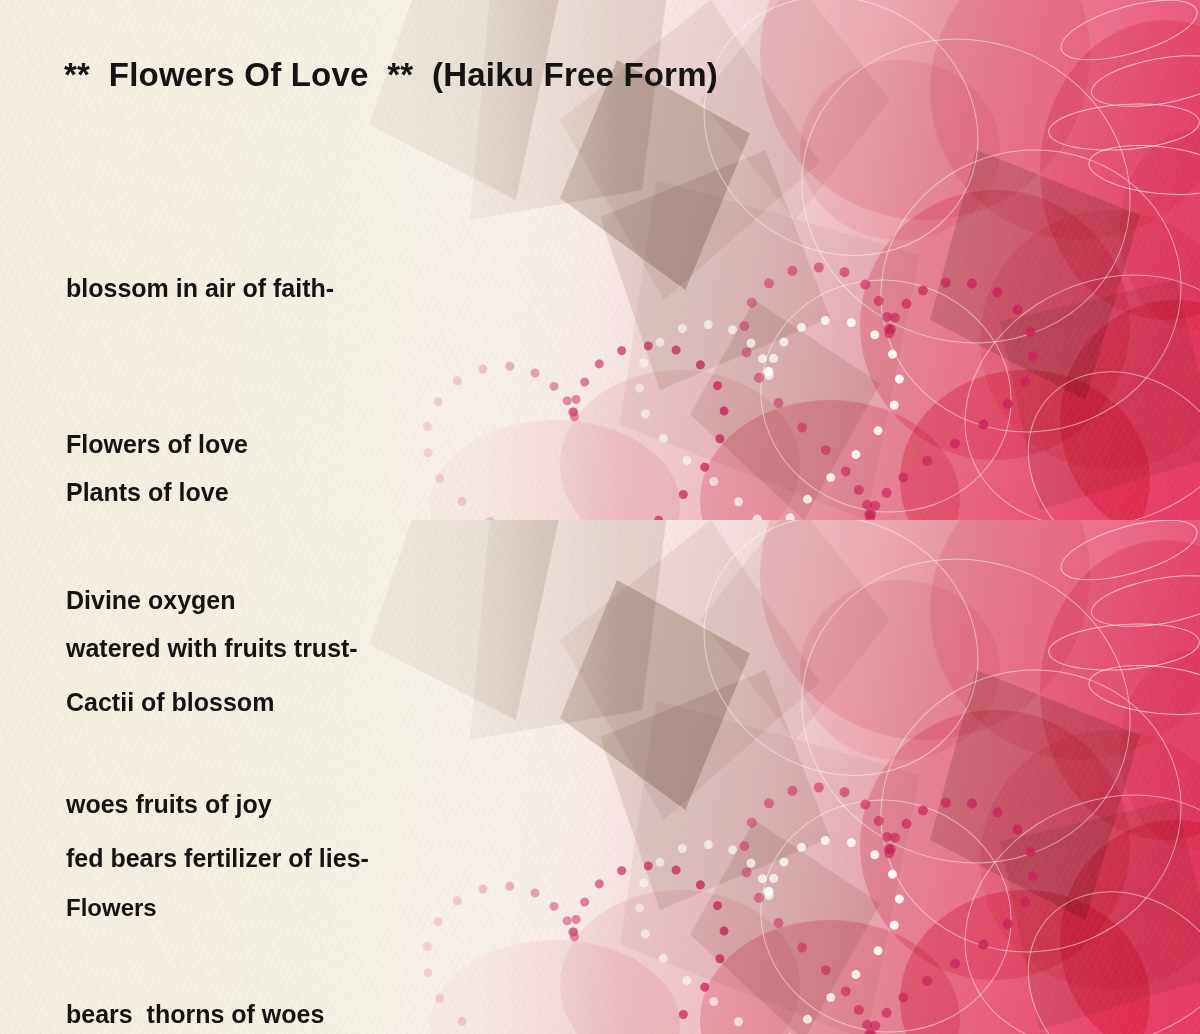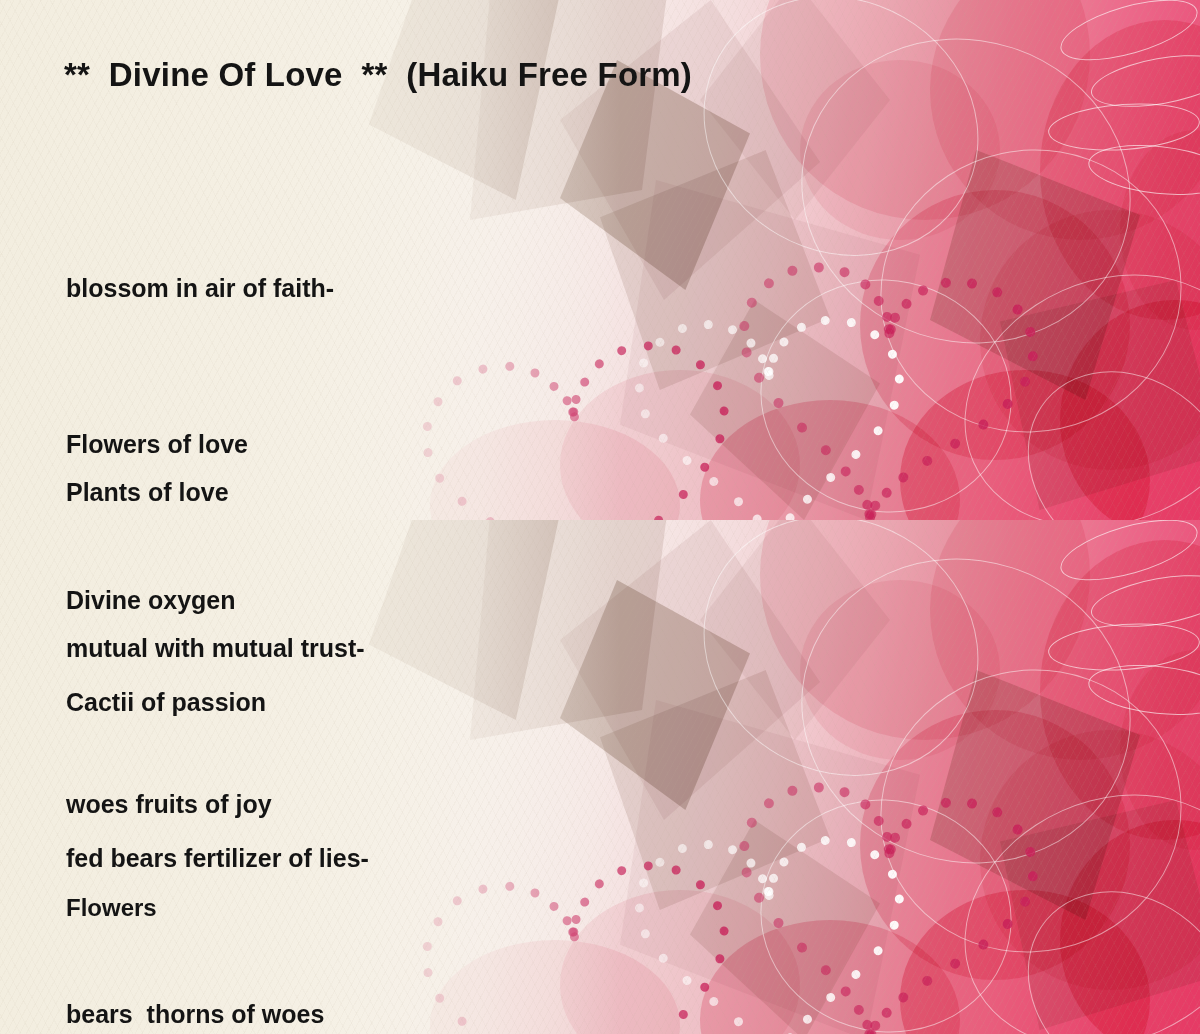--- a/index.html
+++ b/index.html
@@ -490,36 +490,36 @@
         <span style="left: 120.299px; top: 64.1552px; width: 9px; height: 9px; background: rgb(255, 255, 255); opacity: 0.727698;"></span>
         <span style="left: 124.819px; top: 76.7036px; width: 9px; height: 9px; background: rgb(255, 255, 255); opacity: 0.735131;"></span>
       </div>
 
     <div class="art-leftwash"></div>
     <div class="art-texture"></div>
     <div class="art-texture2"></div>
   </div>
 
   <div id="text-layer">
-    <div class="poem-title">**  Divine Of Love  **  (Haiku Free Form)</div>
+    <div class="poem-title">**  Flowers Of Love  **  (Haiku Free Form)</div>
 
     <div class="stanza stanza-1">
       <span class="poem-line">blossom in air of faith-</span>
       <span class="poem-line">Flowers of love</span>
       <span class="poem-line">Divine oxygen</span>
     </div>
 
     <div class="stanza stanza-2">
       <span class="poem-line">Plants of love</span>
-      <span class="poem-line">mutual with mutual trust-</span>
+      <span class="poem-line">watered with fruits trust-</span>
       <span class="poem-line">woes fruits of joy</span>
     </div>
 
     <div class="stanza stanza-3">
-      <span class="poem-line">Cactii of passion</span>
+      <span class="poem-line">Cactii of blossom</span>
       <span class="poem-line">fed bears fertilizer of lies-</span>
       <span class="poem-line">bears  thorns of woes</span>
     </div>
 
     <div class="sig-block">
       <span class="poem-line">Flowers</span>
       
     </div>
 
   </div>

